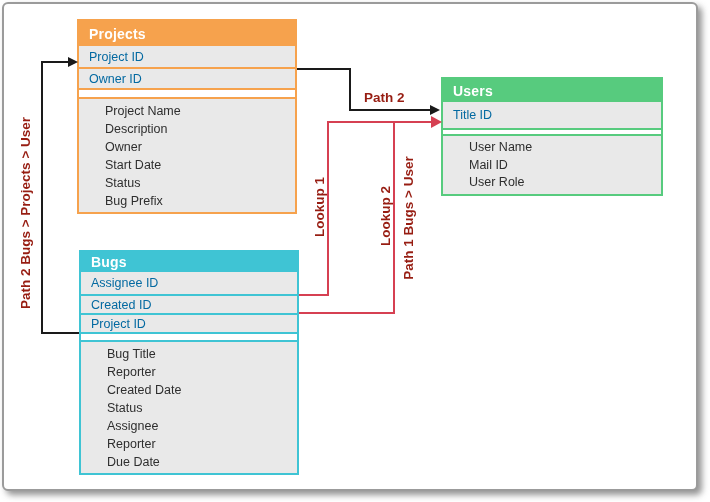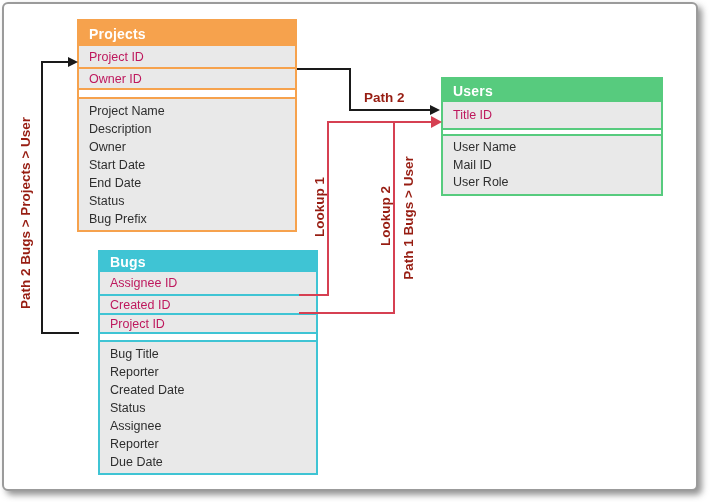--- a/index.html
+++ b/index.html
@@ -42,35 +42,35 @@
     letter-spacing: 0.2px;
   }
   .orange .tbl-header { background: #F6A24D; }
   .cyan   .tbl-header { background: #3FC4D4; }
   .green  .tbl-header { background: #57CB7E; text-align: right; }
 
   .key-row {
     display: flex; align-items: center;
     padding: 0 10px;
     background: #E9E9E9;
-    color: #be185d;
+    color: #0369a1;
     font-size: 12.5px;
     border-bottom: 2px solid;
     border-color: inherit;
   }
   .orange .key-row { border-color: #F6A24D; }
   .cyan   .key-row { border-color: #3FC4D4; }
   .green  .key-row { border-color: #57CB7E; }
 
   .gap-row { background: #ffffff; }
 
   .fields {
     background: #E9E9E9;
     border-top: 2px solid;
-    padding: 3px 0 2px 0;
+    padding: 3px 0 2px 16px;
   }
   .orange .fields { border-color: #F6A24D; }
   .cyan   .fields { border-color: #3FC4D4; }
   .green  .fields { border-color: #57CB7E; }
 
   .field {
     padding: 0 10px;
     line-height: 18px;
     font-size: 12.5px;
     color: #2E2E2E;
@@ -117,27 +117,26 @@
     <div class="table orange" style="left:73px; top:15px; width:220px;">
       <div class="tbl-header" style="height:25px;">Projects</div>
       <div class="key-row" style="height:23px;">Project ID</div>
       <div class="key-row" style="height:21px;">Owner ID</div>
       <div class="gap-row" style="height:7px;"></div>
       <div class="fields">
         <div class="field">Project Name</div>
         <div class="field">Description</div>
         <div class="field">Owner</div>
         <div class="field">Start Date</div>
-        <div class="field">End Date</div>
         <div class="field">Status</div>
         <div class="field">Bug Prefix</div>
       </div>
     </div>
 
-    <div class="table cyan" style="left:75px; top:246px; width:220px;margin-left:19px;">
+    <div class="table cyan" style="left:75px; top:246px; width:220px;">
       <div class="tbl-header" style="height:20px;">Bugs</div>
       <div class="key-row" style="height:24px;">Assignee ID</div>
       <div class="key-row" style="height:19px;">Created ID</div>
       <div class="key-row" style="height:19px;">Project ID</div>
       <div class="gap-row" style="height:6px;"></div>
       <div class="fields">
         <div class="field">Bug Title</div>
         <div class="field">Reporter</div>
         <div class="field">Created Date</div>
         <div class="field">Status</div>

